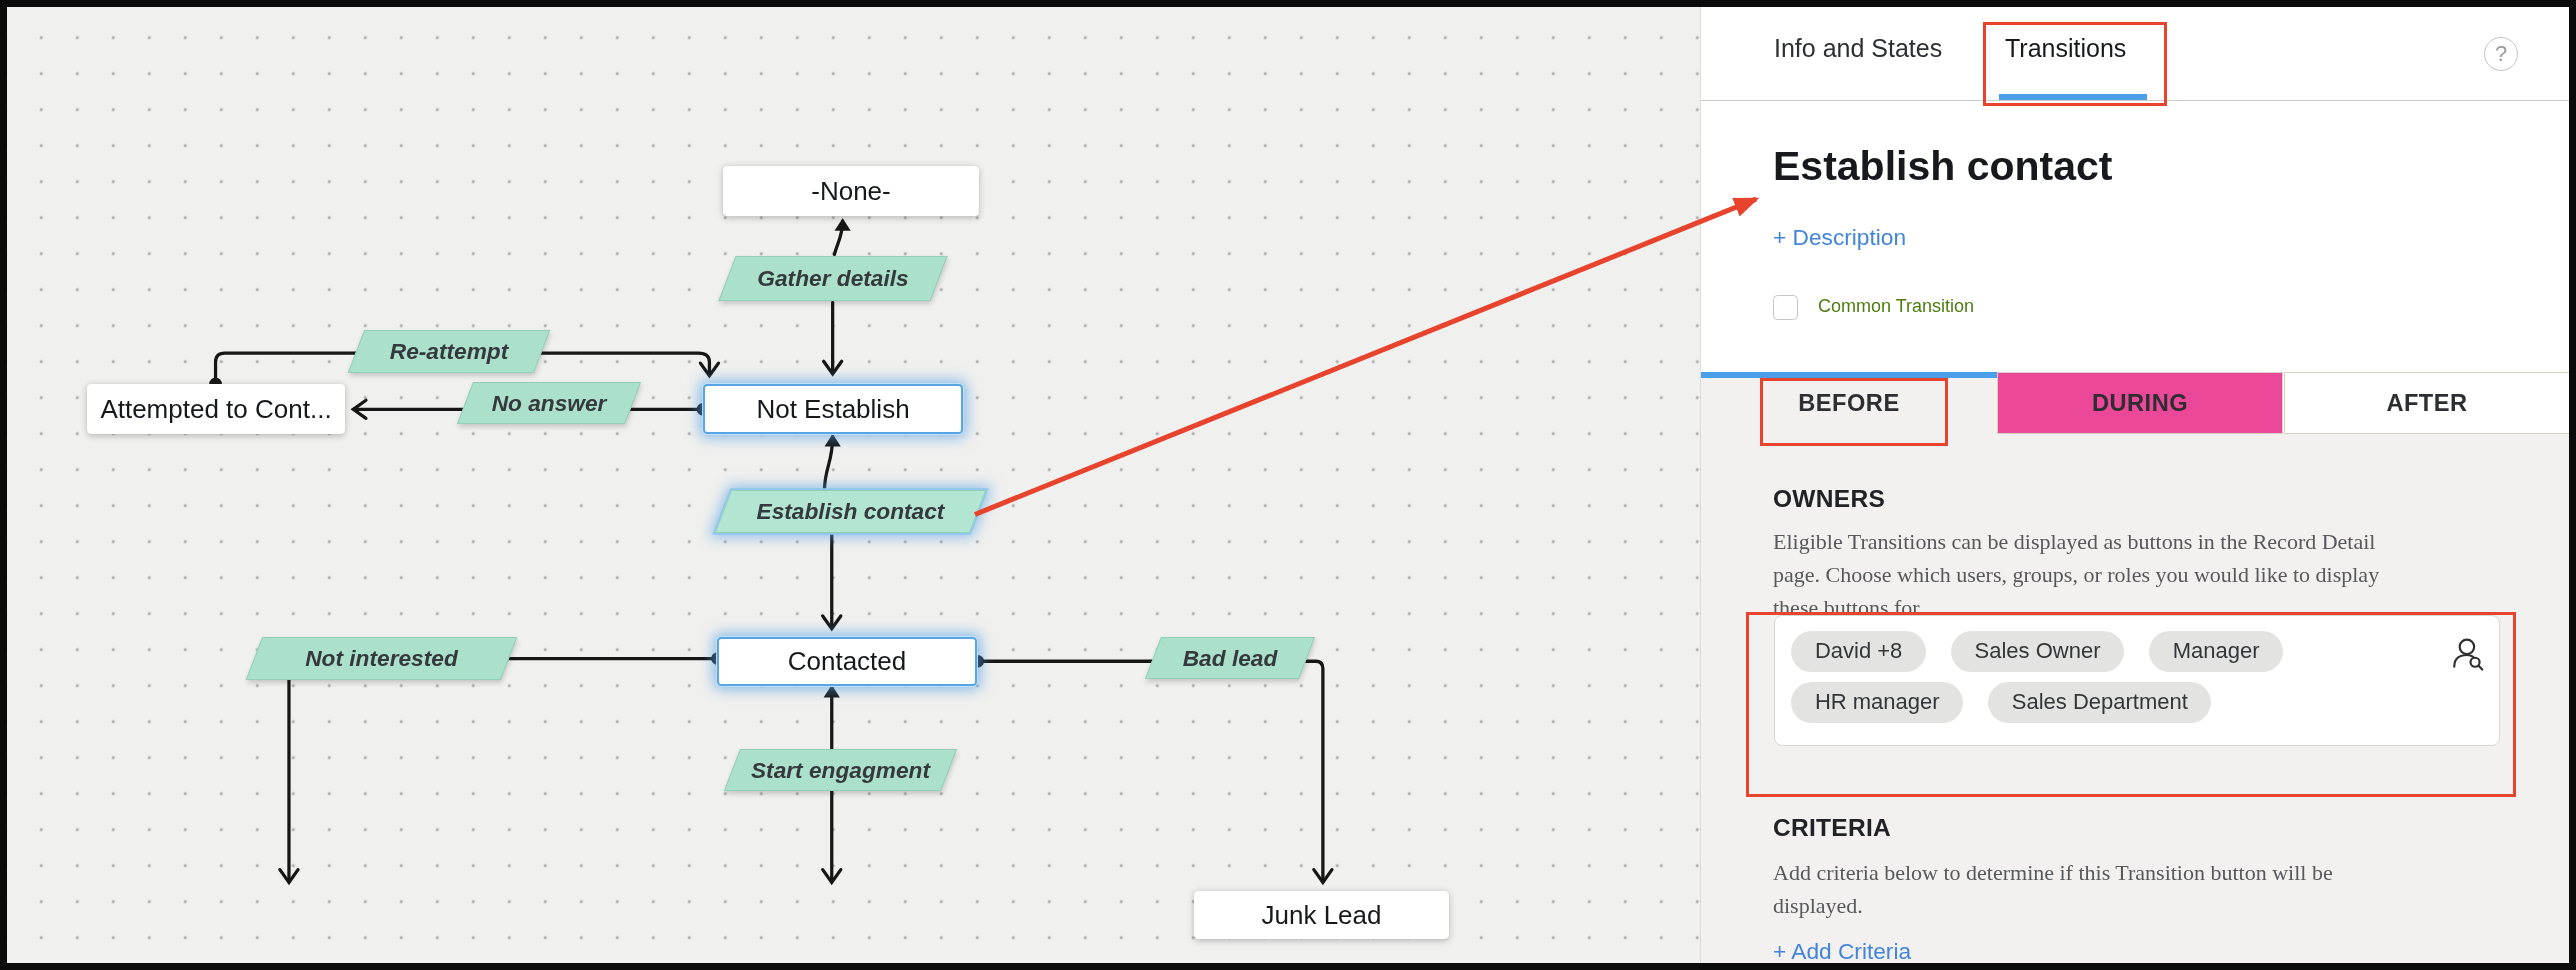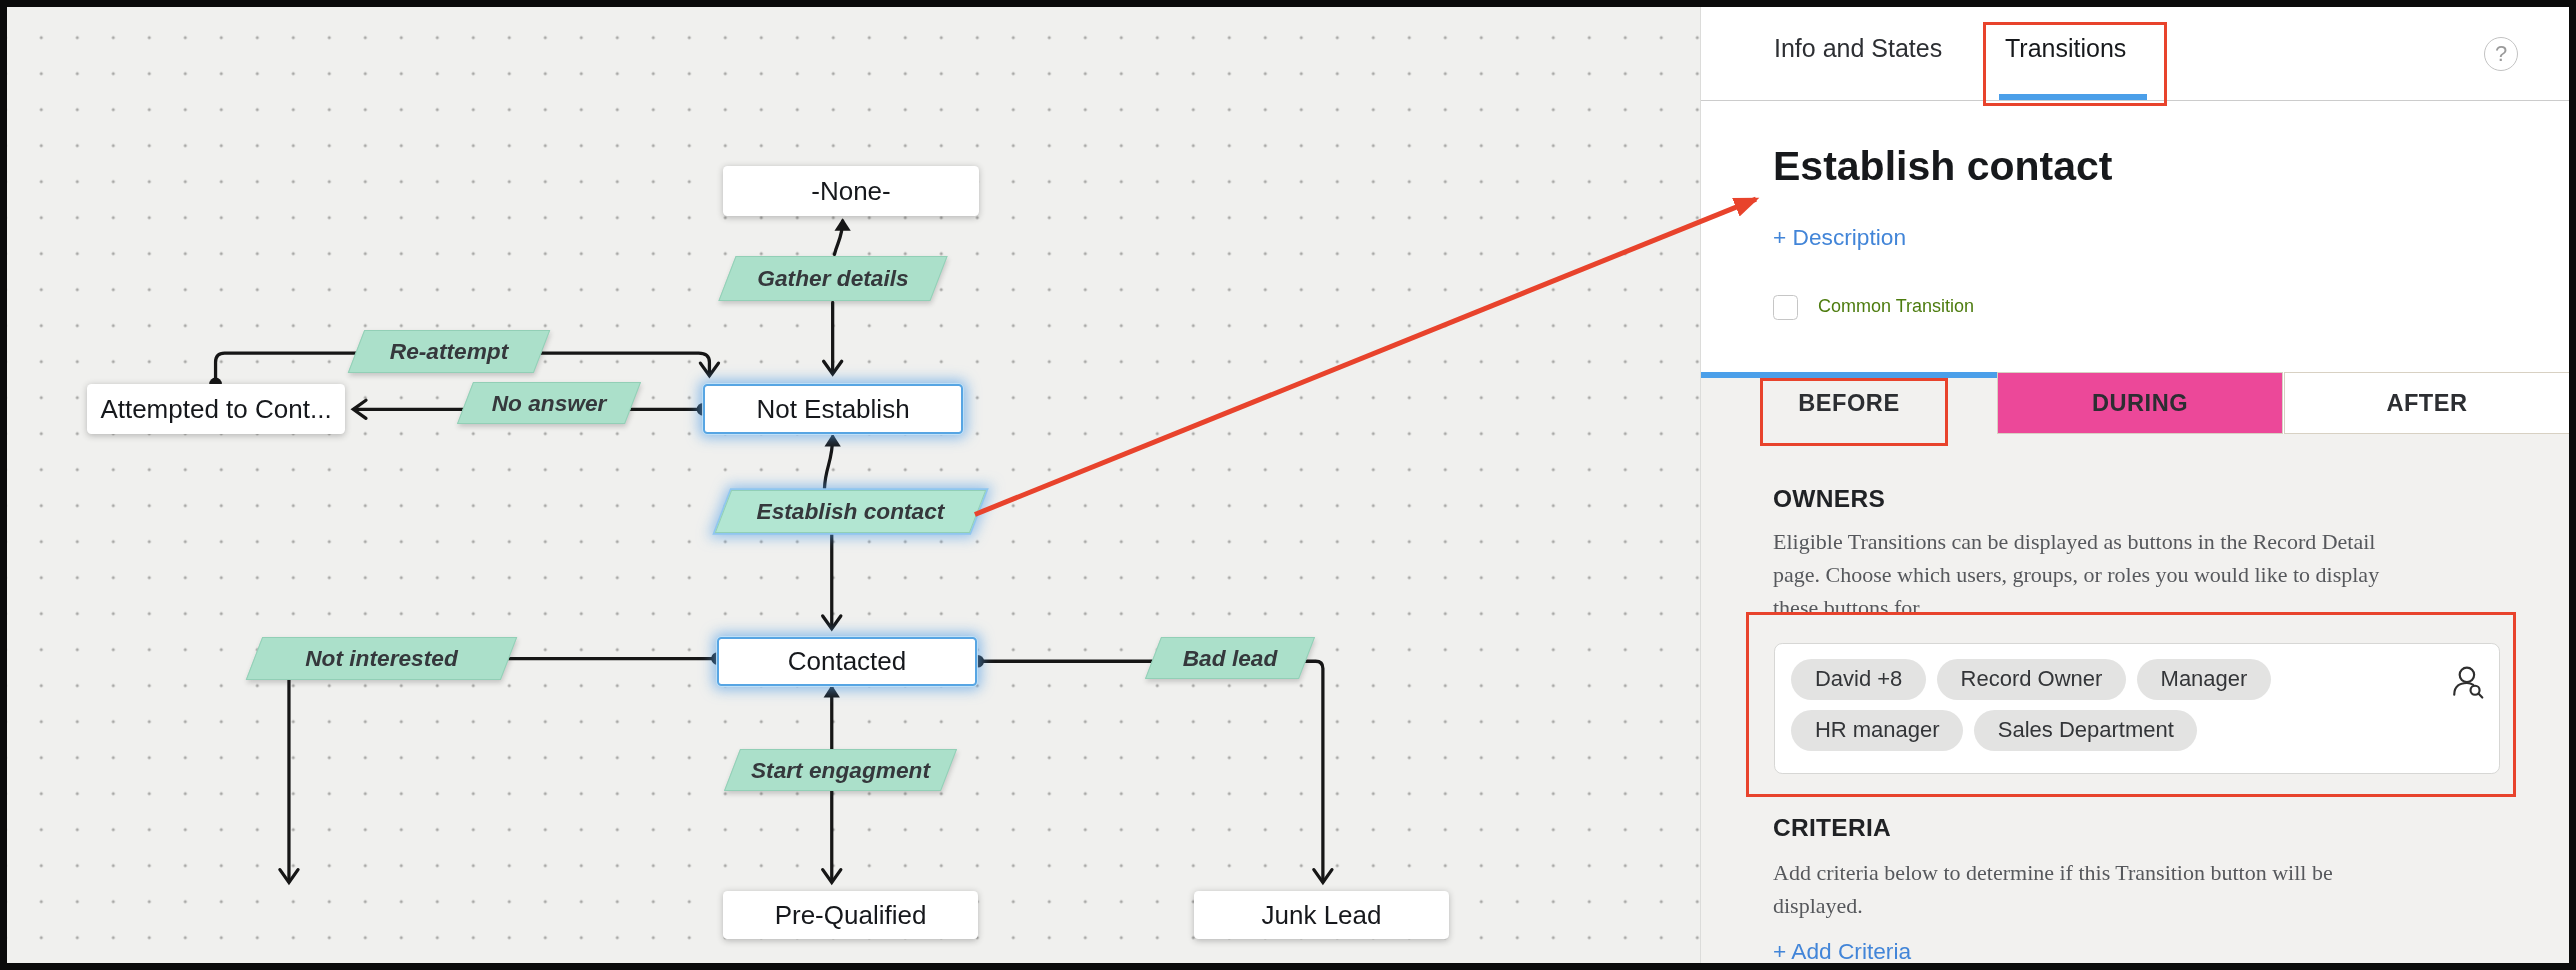--- a/index.html
+++ b/index.html
@@ -42,23 +42,23 @@
   .phase-active-top{position:absolute;left:0;top:0;width:296px;height:6.3px;background:#4b9fe9;}
   .phase-tab{position:absolute;top:0;height:62px;display:flex;align-items:center;justify-content:center;
     font-size:23.6px;font-weight:600;color:#2c2e32;letter-spacing:0.5px;}
   .phase-before{left:0;width:296px;background:#f2f1ef;}
   .phase-during{left:296px;width:286px;background:#ec4899;border:0.9px solid #d8d1c3;}
   .phase-after{left:583px;width:286px;background:#fff;border:0.9px solid #d8d1c3;text-align:center;}
   .panel-lower{position:absolute;left:0;top:427px;width:869px;height:529px;background:#f2f1ef;}
 
   .section-head{position:absolute;left:72px;font-size:24.5px;font-weight:bold;color:#202225;letter-spacing:0.3px;}
   .body-text{position:absolute;left:72px;font-size:22px;line-height:33px;color:#56585c;white-space:pre-line;font-family:Liberation Serif, serif;}
-  .owners-field{position:absolute;left:73px;top:636px;width:726px;height:131px;background:#fff;
+  .owners-field{position:absolute;left:73px;top:608px;width:726px;height:131px;background:#fff;
     border:0.9px solid #d7d7d5;border-radius:8.2px;padding:14.5px 63px 14.5px 16.3px;display:flex;flex-wrap:wrap;
-    gap:10px 11px;align-content:flex-start;}
+    gap:10px 25px;align-content:flex-start;}
   .chip{height:41px;border-radius:21px;background:#e3e3e2;color:#333538;font-size:22px;
     display:flex;align-items:center;padding:0 23.6px;white-space:nowrap;cursor:pointer;}
   .user-lookup{position:absolute;right:14.5px;top:20px;width:38px;height:38px;cursor:pointer;}
   .add-criteria{position:absolute;left:72px;top:931px;}
 </style>
 </head>
 <body>
 
 <div class="frame">
 
@@ -97,23 +97,20 @@
       </div>
     <div class="state selected" style="left:696px;top:377px;width:260px;height:50px">
         <span>Not Establish</span>
       </div>
     <div class="state" style="left:80px;top:377px;width:258px;height:50px">
         <span>Attempted to Cont...</span>
       </div>
     <div class="state selected" style="left:710px;top:630px;width:260px;height:49px">
         <span>Contacted</span>
       </div>
-    <div class="state" style="left:716px;top:884px;width:255px;height:48px">
-        <span>Pre-Qualified</span>
-      </div>
     <div class="state" style="left:1187px;top:884px;width:255px;height:48px">
         <span>Junk Lead</span>
       </div>
 
     <div class="transition" style="left:720px;top:249px;width:212px;height:45px">
         <div class="bg"></div>
         <div class="lbl">Gather details</div>
       </div>
     <div class="transition" style="left:349px;top:323px;width:186px;height:43px">
         <div class="bg"></div>
@@ -171,21 +168,21 @@
     </div>
     <div class="red-box" style="left:59px;top:371px;width:188px;height:68px"></div>
 
     <div class="section-head" style="top:478px">OWNERS</div>
     <div class="body-text" style="top:518px">Eligible Transitions can be displayed as buttons in the Record Detail
 page. Choose which users, groups, or roles you would like to display
 these buttons for.</div>
 
     <div class="owners-field">
       <div class="chip">David +8</div>
-      <div class="chip">Record Owner</div>
+      <div class="chip">Sales Owner</div>
       <div class="chip">Manager</div>
       <div class="chip">HR manager</div>
       <div class="chip">Sales Department</div>
       <svg class="user-lookup" viewBox="0 0 42 42">
         <g fill="none" stroke="#2e2e2e" stroke-width="2.4" stroke-linecap="round">
           <circle cx="22" cy="12" r="8"></circle>
           <path d="M8,34 C8,24 15,21 22,21 C25,21 27,21.6 29,23"></path>
           <circle cx="31" cy="29" r="5"></circle>
           <path d="M35,33 L39,37"></path>
         </g>

